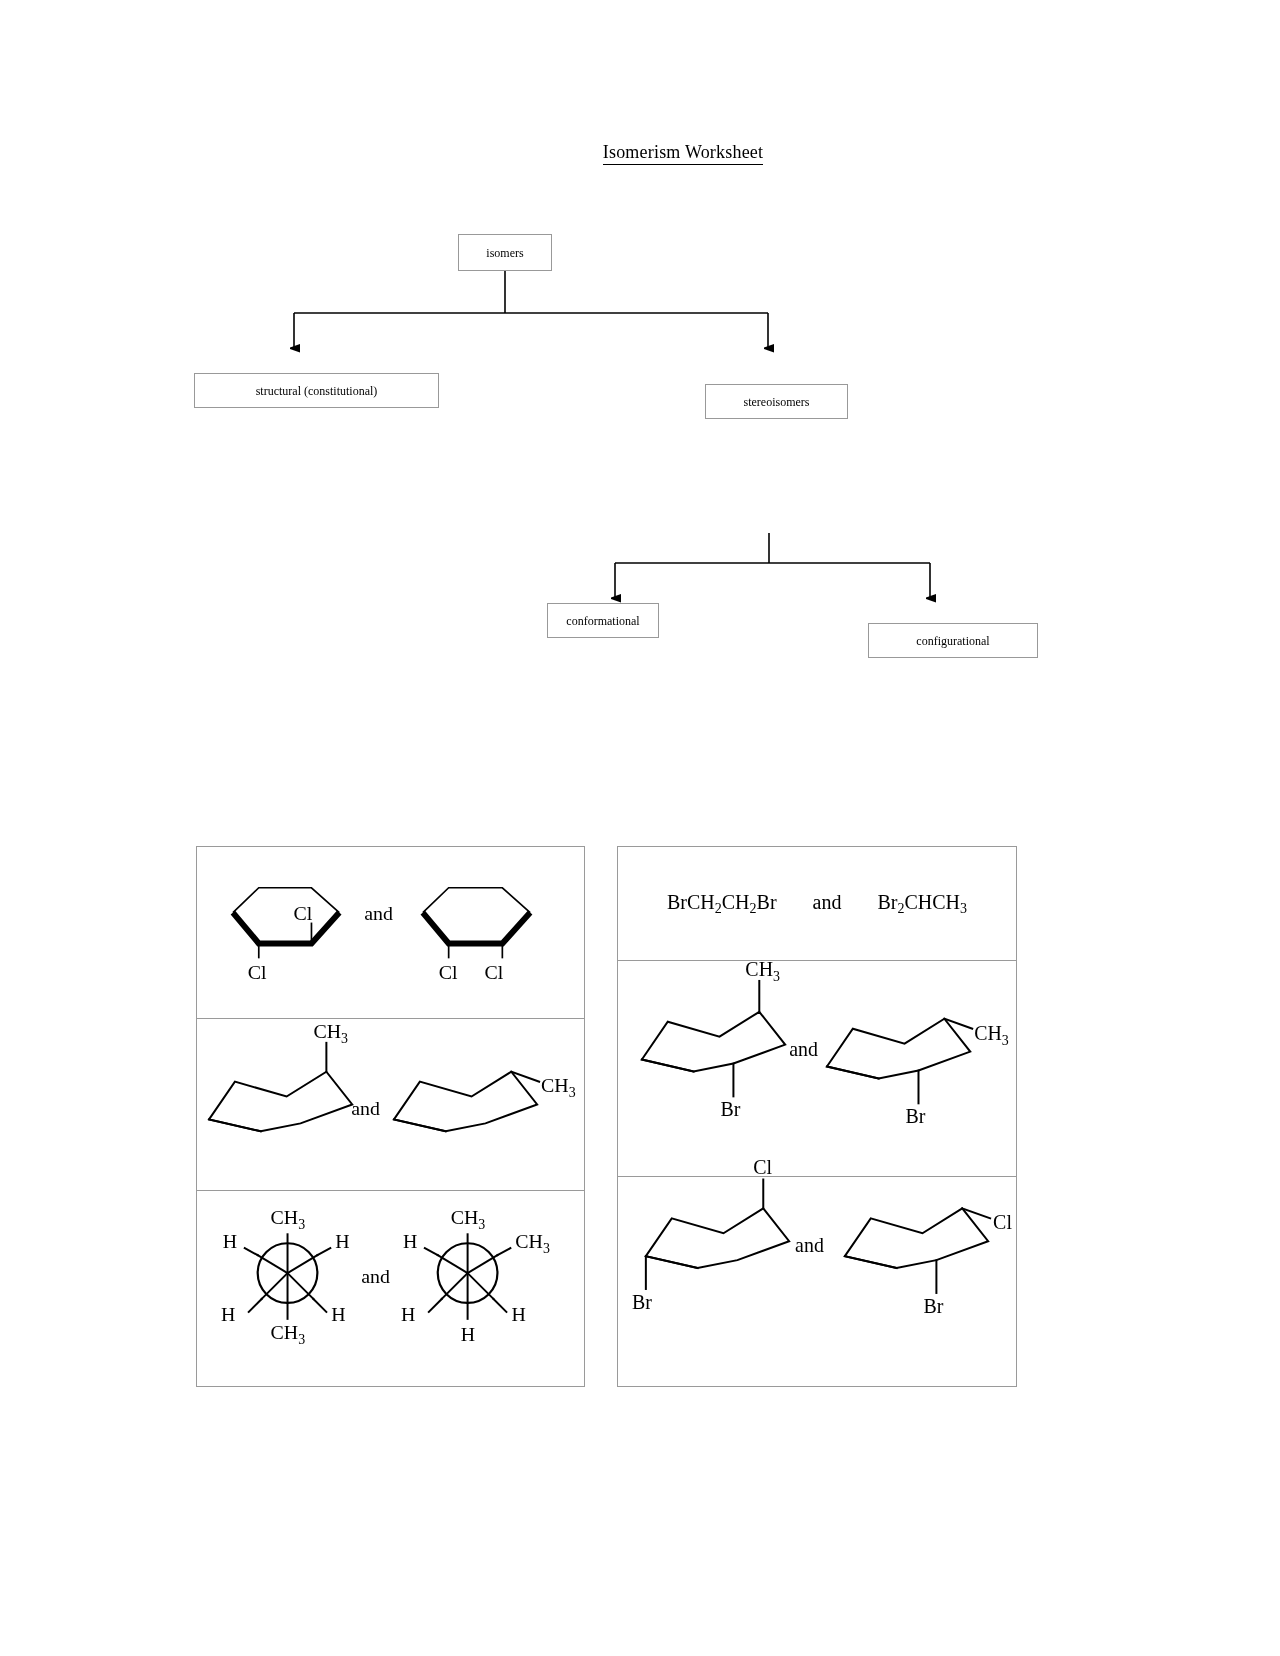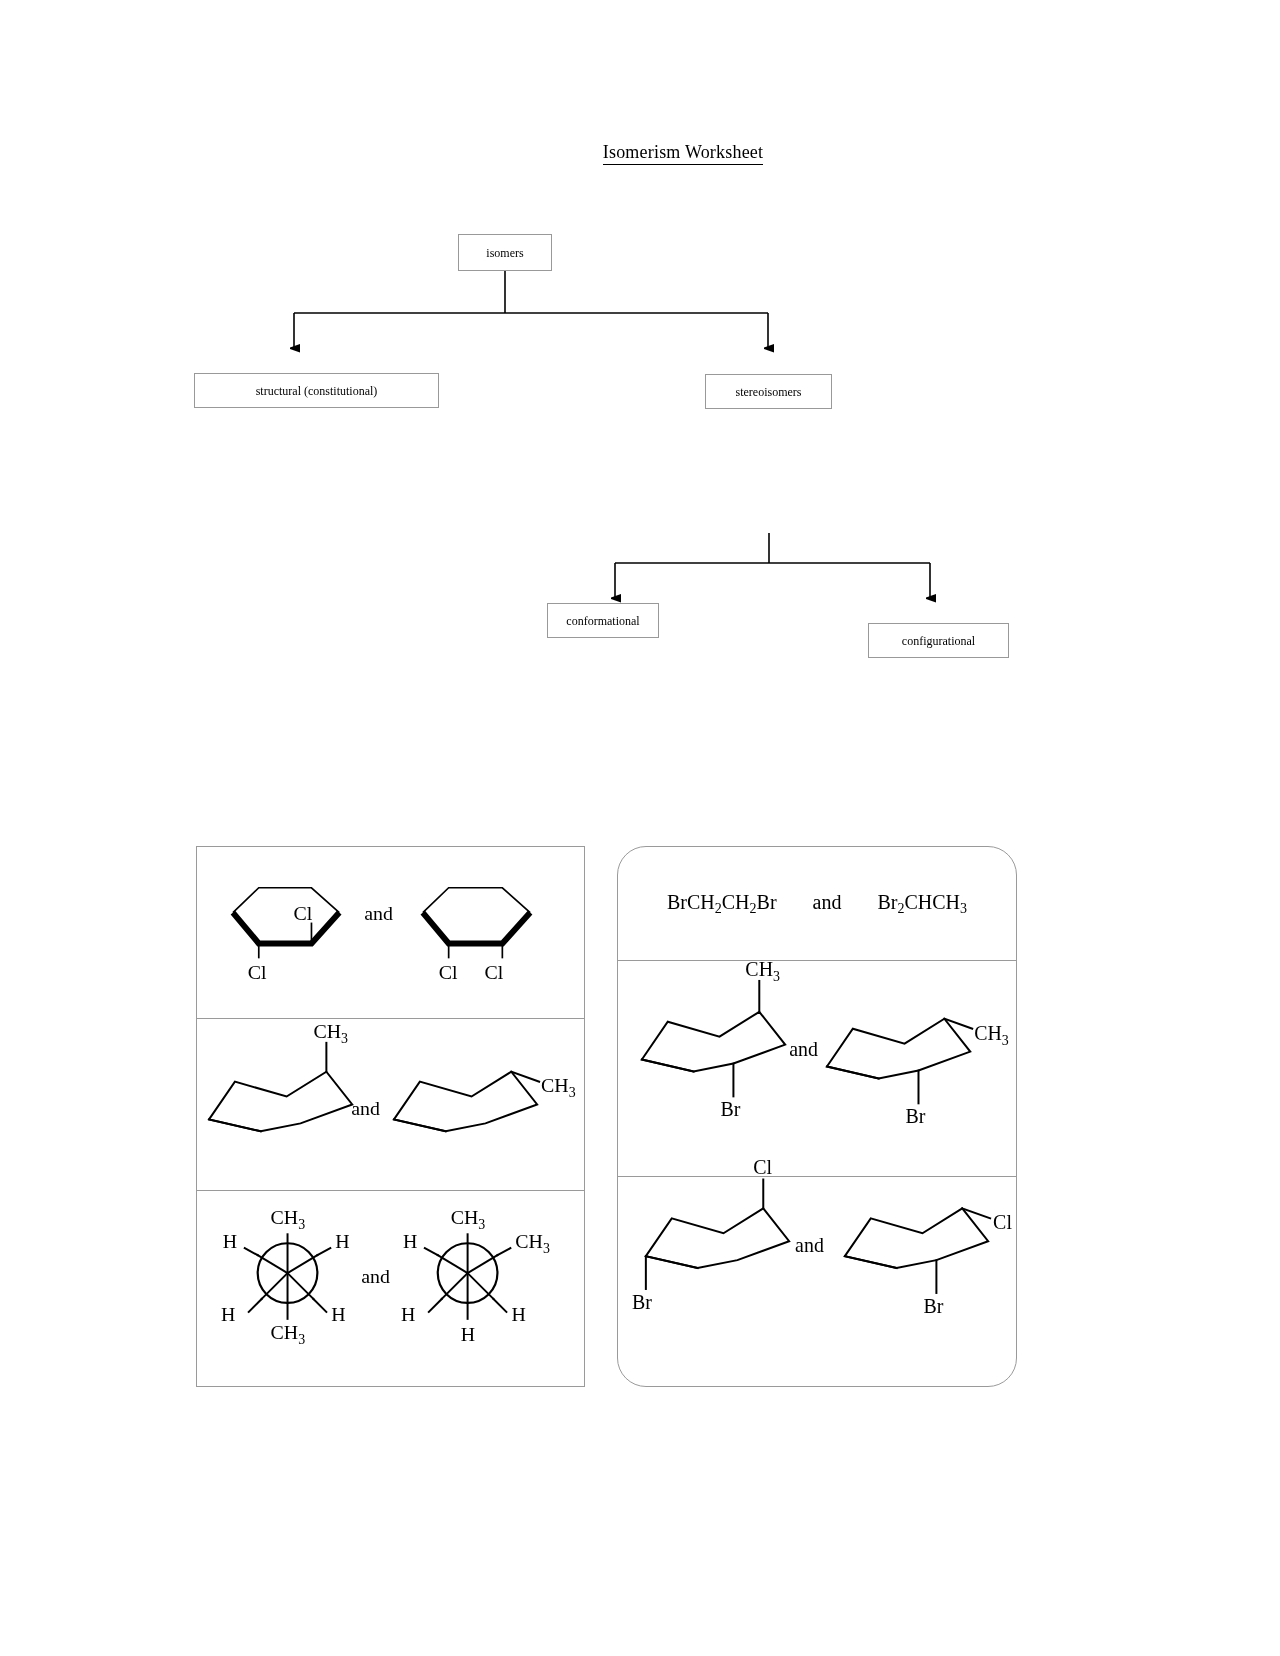--- a/index.html
+++ b/index.html
@@ -11,31 +11,31 @@
          font-size:18px;letter-spacing:.2px;margin-left:43px;}
   #title span{border-bottom:1.6px solid #000;padding-bottom:2px;}
 
   
   .fbox{position:absolute;border:1px solid #999;background:#fff;
         font-size:12px;line-height:1;display:flex;align-items:center;justify-content:center;
         white-space:nowrap;padding:0 9px;box-sizing:border-box;}
 
   #box-isomers{left:458px;top:234px;width:94px;height:37px;}
   #box-structural{left:194px;top:373px;width:245px;height:35px;}
-  #box-stereo{left:705px;top:374px;width:127px;height:35px;}
+  #box-stereo{left:705px;top:384px;width:143px;height:35px;}
   #box-conformational{left:547px;top:603px;width:112px;height:35px;}
-  #box-configurational{left:868px;top:623px;width:141px;height:35px;}
+  #box-configurational{left:868px;top:623px;width:170px;height:35px;}
 
   .flowsvg{position:absolute;left:0;top:0;width:1280px;height:1656px;
            pointer-events:none;overflow:visible;}
 
   
   .tbl{position:absolute;border:1px solid #9a9a9a;box-sizing:border-box;background:#fff;}
   #tbl-left{left:196px;top:846px;width:389px;height:541px;}
-  #tbl-right{left:617px;top:846px;width:400px;height:541px;border-radius:29px;}
+  #tbl-right{left:617px;top:846px;width:400px;height:541px;}
   .trow{position:relative;box-sizing:border-box;border-bottom:1px solid #9a9a9a;}
   .trow:last-child{border-bottom:none;}
 
   #tbl-left  .r1{height:172px;}
   #tbl-left  .r2{height:172px;}
   #tbl-left  .r3{height:197px;}
   #tbl-right .r1{height:114px;}
   #tbl-right .r2{height:216px;}
   #tbl-right .r3{height:211px;}
 

